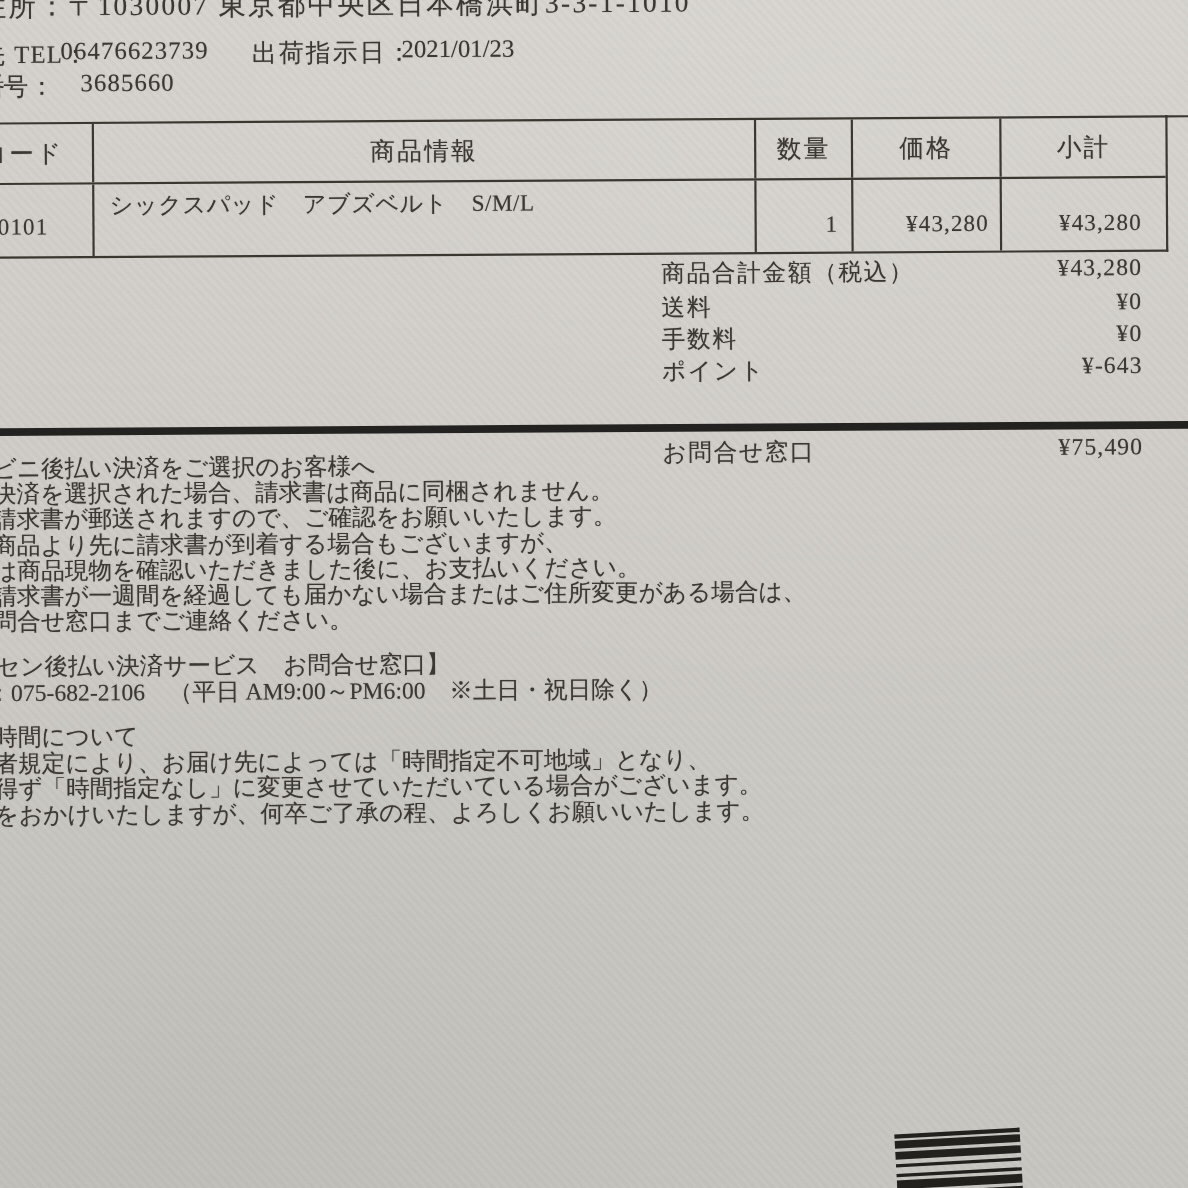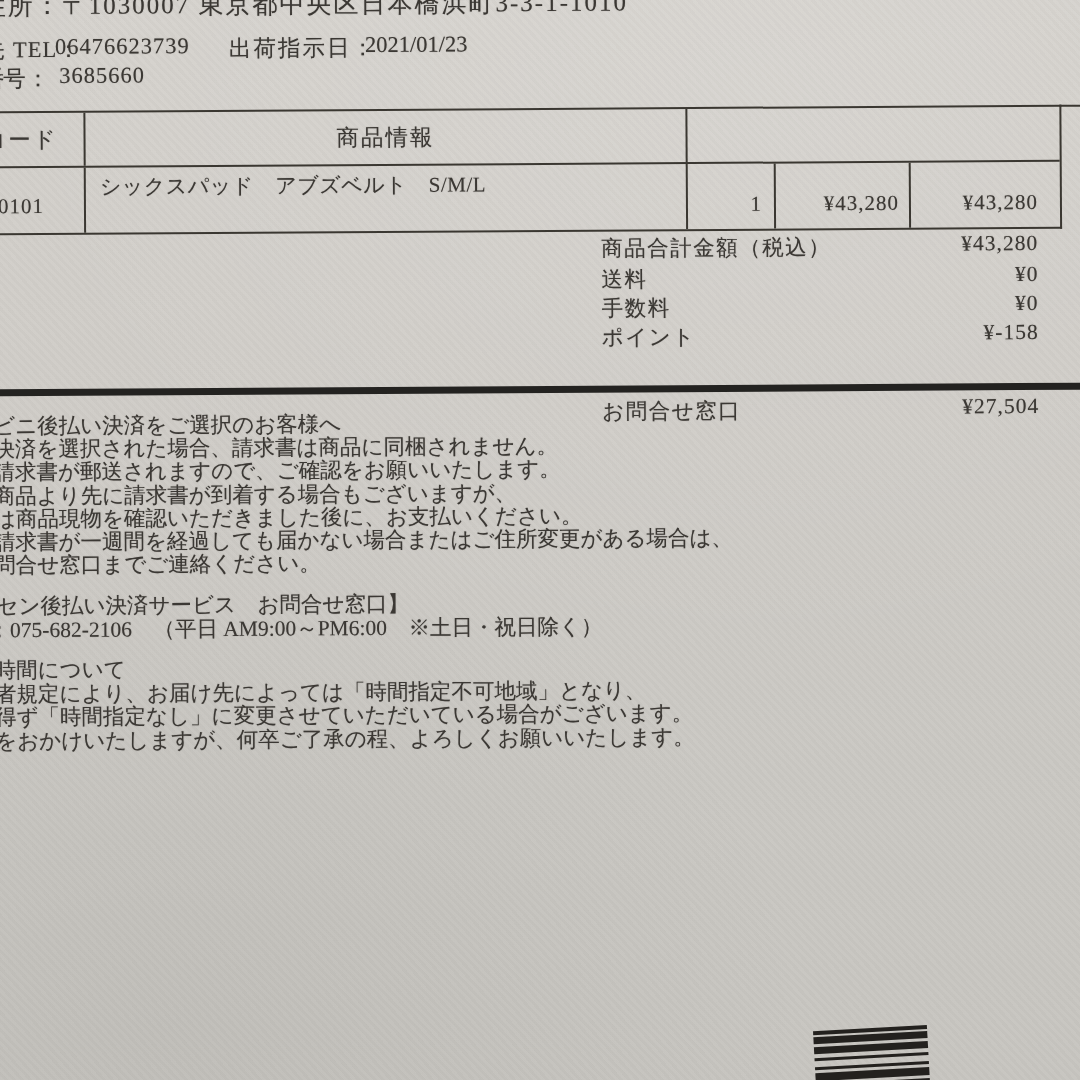--- a/index.html
+++ b/index.html
@@ -83,26 +83,29 @@
     <div class="txt addr">住所：〒1030007 東京都中央区日本橋浜町3-3-1-1010</div>
 
     <div class="txt telrow" style="left:-15px">先</div>
     <div class="txt telrow" style="left:16px">TEL：</div>
     <div class="txt telrow" style="left:58px">06476623739</div>
     <div class="txt telrow" style="left:232px; letter-spacing:2px">出荷指示日：</div>
     <div class="txt telrow" style="left:368px; letter-spacing:0px">2021/01/23</div>
 
     <div class="txt norow" style="left:-15px">番</div>
     <div class="txt norow" style="left:6px">号：</div>
-    <div class="txt norow" style="left:62px">3685660</div>
+    <div class="txt norow" style="left:76px">3685660</div>
 
     <div class="tbl">
       <div class="trow hd">
         <div class="cell c-code">コード</div>
         <div class="cell c-info">商品情報</div>
+        <div class="cell c-qty">数量</div>
+        <div class="cell c-price">価格</div>
+        <div class="cell c-sub last">小計</div>
       </div>
       <div class="trow bd">
         <div class="cell c-code">0101</div>
         <div class="cell c-info">シックスパッド　アブズベルト　S/M/L</div>
         <div class="cell c-qty">1</div>
         <div class="cell c-price">¥43,280</div>
         <div class="cell c-sub last">¥43,280</div>
       </div>
     </div>
     <div class="topext"></div>
@@ -114,28 +117,28 @@
     <div class="trowline" style="top:265px">
       <span class="lbl">送料</span>
       <span class="val">¥0</span>
     </div>
     <div class="trowline" style="top:294px">
       <span class="lbl">手数料</span>
       <span class="val">¥0</span>
     </div>
     <div class="trowline" style="top:323px">
       <span class="lbl">ポイント</span>
-      <span class="val">¥-158</span>
+      <span class="val">¥-643</span>
     </div>
 
     <div class="bigbar"></div>
 
     <div class="trowline" style="top:397px">
       <span class="lbl">お問合せ窓口</span>
-      <span class="val">¥27,504</span>
+      <span class="val">¥75,490</span>
     </div>
 
     <div class="block blk-pay">
       <div class="bline">ビニ後払い決済をご選択のお客様へ</div>
       <div class="bline">決済を選択された場合、請求書は商品に同梱されません。</div>
       <div class="bline">請求書が郵送されますので、ご確認をお願いいたします。</div>
       <div class="bline">商品より先に請求書が到着する場合もございますが、</div>
       <div class="bline">は商品現物を確認いただきました後に、お支払いください。</div>
       <div class="bline">請求書が一週間を経過しても届かない場合またはご住所変更がある場合は、</div>
       <div class="bline">問合せ窓口までご連絡ください。</div>

